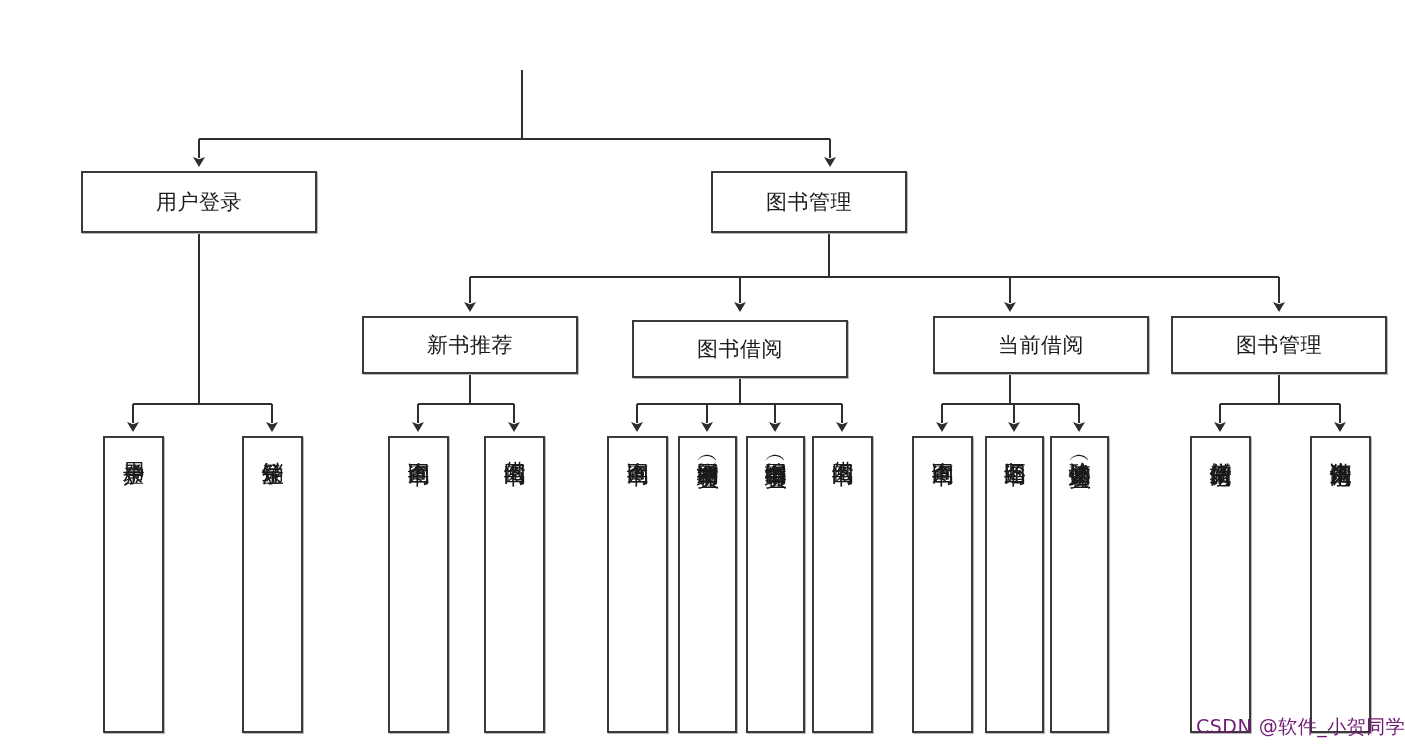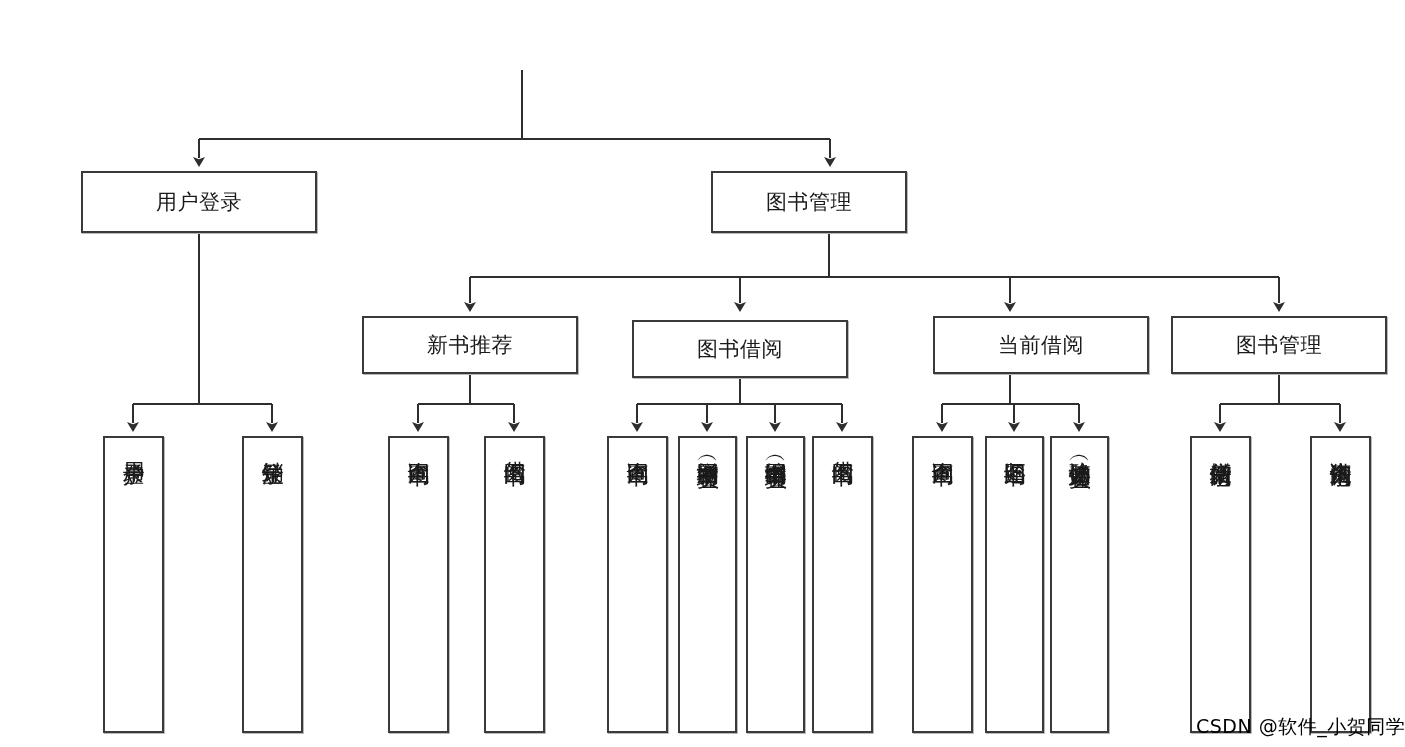--- a/index.html
+++ b/index.html
@@ -60,21 +60,21 @@
     writing-mode: vertical-rl;
     text-orientation: upright;
     font-size: 22px;
     line-height: 1.02;
     letter-spacing: 1px;
     white-space: nowrap;
   }
   .watermark {
     position: absolute;
     font-size: 19px;
-    color: #000000;
+    color: #701a75;
     white-space: nowrap;
     letter-spacing: 0.5px;
   }
 </style>
 </head>
 <body>
 
 <div id="canvas">
 
   <svg id="wires" viewBox="0 0 1405 747" xmlns="http://www.w3.org/2000/svg">

